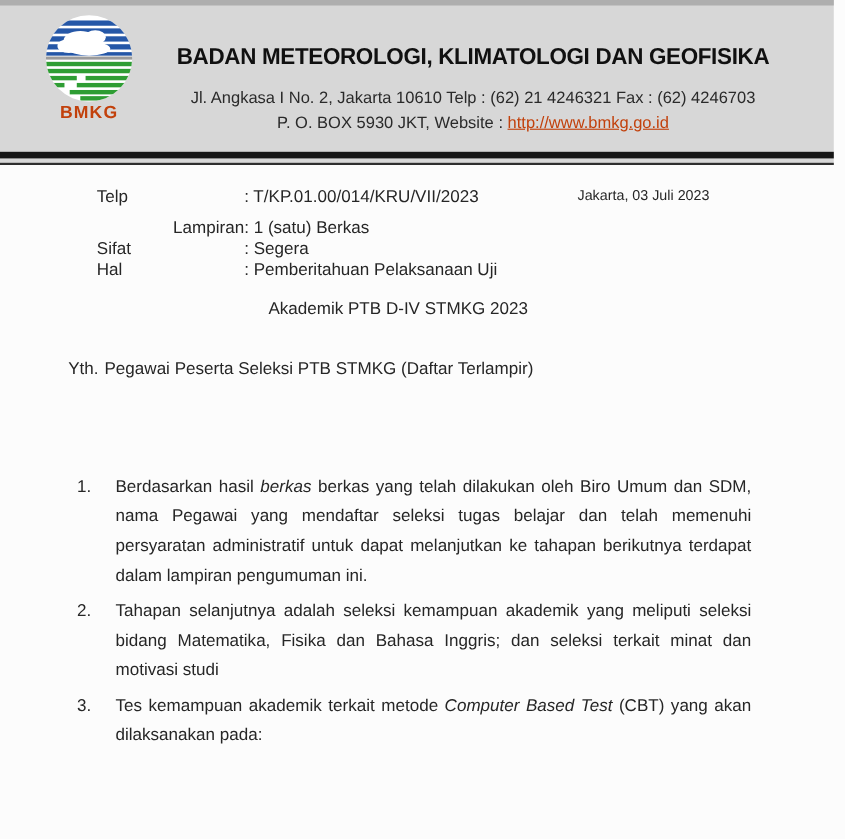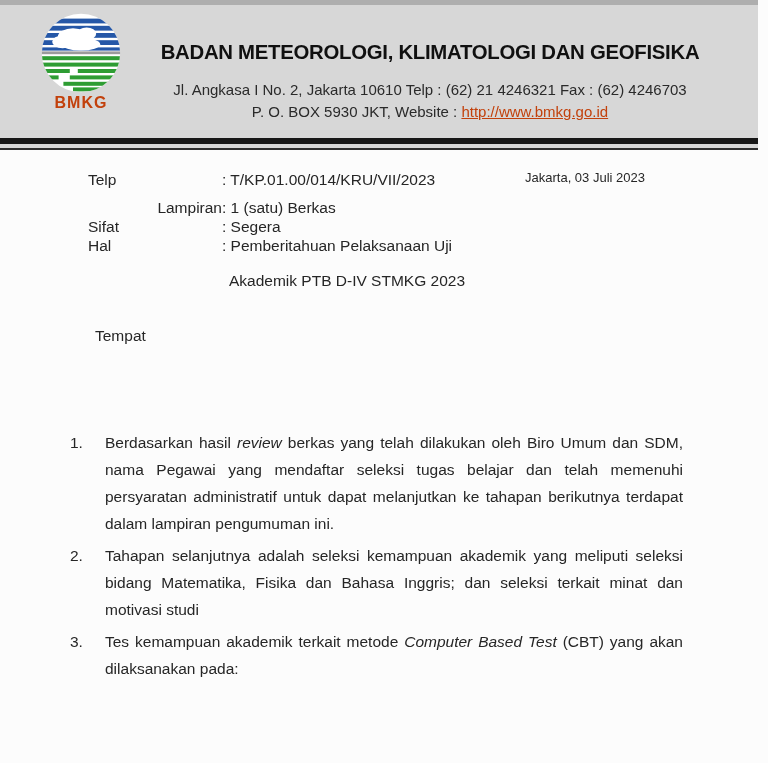--- a/index.html
+++ b/index.html
@@ -43,21 +43,21 @@
   .rule-thick { position:absolute; top:138px; left:0; width:758px; height:6px; background:#171717; }
   .rule-thin  { position:absolute; top:148px; left:0; width:758px; height:2px; background:#2e2e2e; }
 
   
   .meta-row { position:absolute; left:88px; font-size:15.5px; line-height:19px; white-space:nowrap; }
   .meta-label { display:inline-block; width:134px; }
   .row-nomor    { top:170px; }
   .row-lampiran { top:198px;text-align:right; }
   .row-sifat    { top:217px; }
   .row-hal      { top:236px; }
-  .hal-cont     { position:absolute; left:229px; top:272px; font-size:15.5px; white-space:nowrap; }
+  .hal-cont     { position:absolute; left:244px; top:272px; font-size:15.5px; white-space:nowrap; }
   .date-text    { position:absolute; left:525px; top:170px; font-size:13px; white-space:nowrap; }
 
   
   .recipient { position:absolute; left:62px; top:326px; font-size:15.5px; line-height:20px; }
   .yth-row { display:flex; }
   .yth { width:33px; flex:none; }
   .recipient-sub { margin-left:33px; }
 
   
   .content {
@@ -137,28 +137,31 @@
 </div>
 <div class="meta-row row-sifat">
   <span class="meta-label">Sifat</span><span>: Segera</span>
 </div>
 <div class="meta-row row-hal">
   <span class="meta-label">Hal</span><span>: Pemberitahuan Pelaksanaan Uji</span>
 </div>
 <div class="hal-cont">Akademik PTB D-IV STMKG 2023</div>
 
 <div class="recipient">
-  <div class="recipient-sub">Tempat</div>
+  <div class="yth-row">
+    <span class="yth">Yth.</span>
+    <span>Pegawai Peserta Seleksi PTB STMKG (Daftar Terlampir)</span>
+  </div>
 </div>
 
 <div class="content">
 
   <div class="list-item">
     <span class="list-num">1.</span>
-    <span class="list-text jtext"><span>Berdasarkan hasil </span><i class="em">review</i><span> berkas yang telah dilakukan oleh Biro Umum dan SDM, nama Pegawai yang mendaftar seleksi tugas belajar dan telah memenuhi persyaratan administratif untuk dapat melanjutkan ke tahapan berikutnya terdapat dalam lampiran pengumuman ini.</span></span>
+    <span class="list-text jtext"><span>Berdasarkan hasil </span><i class="em">berkas</i><span> berkas yang telah dilakukan oleh Biro Umum dan SDM, nama Pegawai yang mendaftar seleksi tugas belajar dan telah memenuhi persyaratan administratif untuk dapat melanjutkan ke tahapan berikutnya terdapat dalam lampiran pengumuman ini.</span></span>
   </div>
 
   <div class="list-item">
     <span class="list-num">2.</span>
     <span class="list-text jtext"><span>Tahapan selanjutnya adalah seleksi kemampuan akademik yang meliputi seleksi bidang Matematika, Fisika dan Bahasa Inggris; dan seleksi terkait minat dan motivasi studi</span><i class="em"></i><span></span></span>
   </div>
 
   <div class="list-item">
     <span class="list-num">3.</span>
     <span class="list-text jtext"><span>Tes kemampuan akademik terkait metode </span><i class="em">Computer Based Test</i><span> (CBT) yang akan dilaksanakan pada:</span></span>

